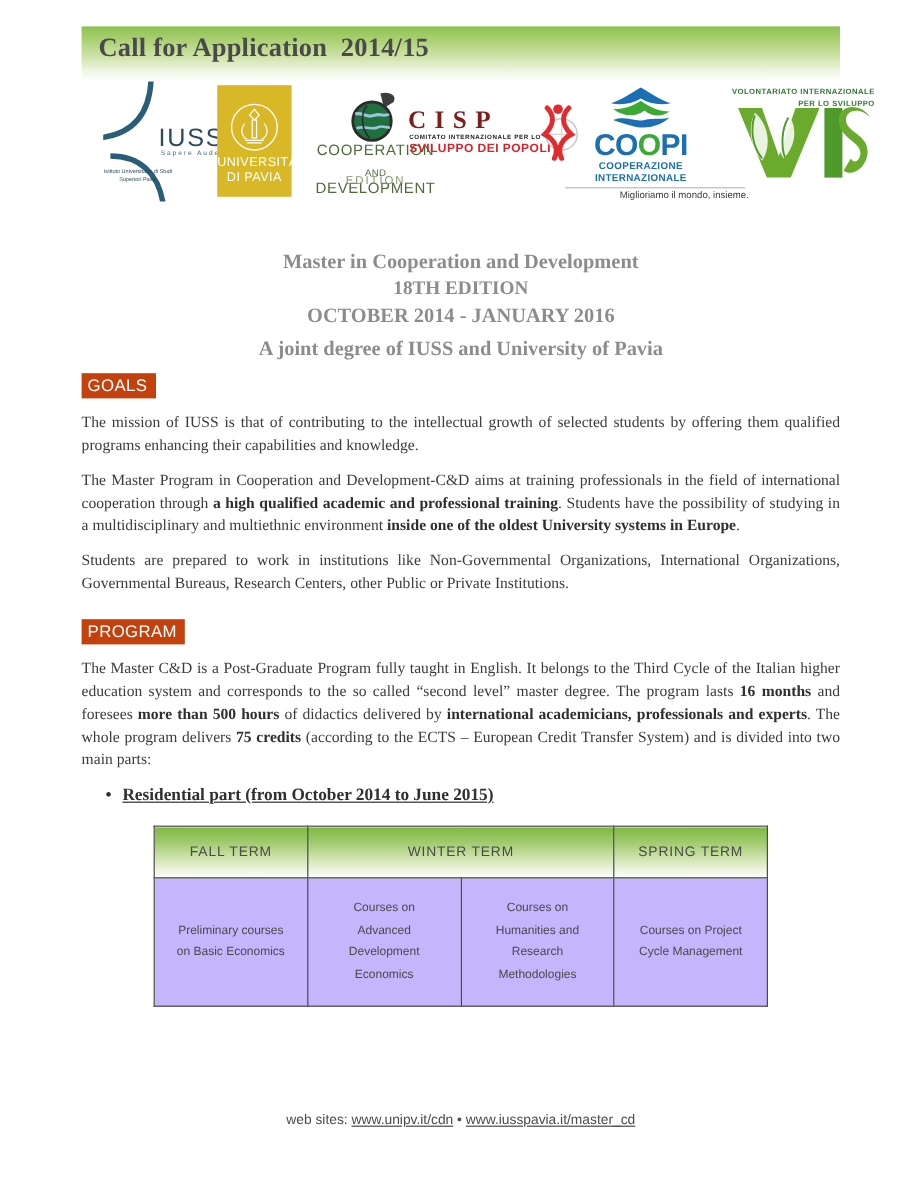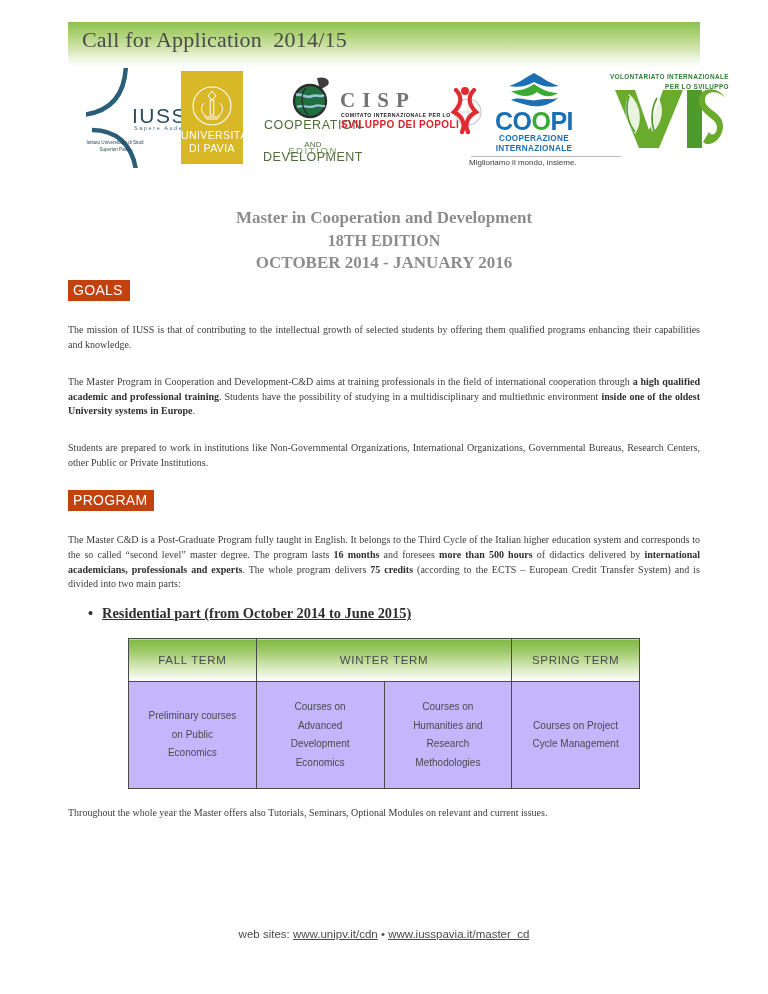--- a/index.html
+++ b/index.html
@@ -28,21 +28,21 @@
   .banner {
     position: relative;
     margin-top: 22px;
     height: 46px;
     background: linear-gradient(to bottom, #8cc152 0%, #a8cf6e 22%, #cfe3a8 55%, #eef5e2 80%, #ffffff 100%);
     display: flex;
     align-items: flex-start;
   }
   .banner-title {
     font-family: "Liberation Serif", "DejaVu Serif", serif;
-    font-weight: normal;
+    font-weight: bold;
     font-size: 22px;
     letter-spacing: 0.2px;
     color: #4a4a4a;
     padding: 5px 0 0 14px;
     white-space: pre;
   }
 
   
   .logos {
     position: relative;
@@ -123,21 +123,21 @@
   .cdn-l3 { top: 69px; font-size: 9.5px; letter-spacing: 1.6px; color: #7e9a66; }
 
   
   .logo-cisp { left: 272px; top: 18px; width: 140px; }
   .cisp-word {
     position: absolute; left: 0; top: 0;
     font-family: "Liberation Serif", "DejaVu Serif", serif;
     font-weight: bold;
     font-size: 21px;
     letter-spacing: 7px;
-    color: #737373;
+    color: #7f1d1d;
   }
   .cisp-s1 {
     position: absolute; left: 1px; top: 24px;
     font-family: "Liberation Sans", "DejaVu Sans", sans-serif;
     font-weight: bold;
     font-size: 5.2px;
     letter-spacing: 0.5px;
     color: #1c1c1c;
   }
   .cisp-s2 {
@@ -172,21 +172,21 @@
     line-height: 1.25;
     letter-spacing: 0.3px;
     color: #1a6fb5;
   }
   .coopi-rule {
     position: absolute; left: -12px; top: 84px;
     width: 150px; height: 1px; background: #bbb;
   }
   .coopi-tag {
     position: absolute; left: -14px; top: 86px;
-    width: 155px; text-align: left;
+    width: 155px; text-align: right;
     font-family: "Liberation Sans", "DejaVu Sans", sans-serif;
     font-size: 8px;
     color: #3a3a3a;
   }
 
   
   .logo-vis { left: 527px; top: 0px; width: 135px; }
   .vis-top {
     position: absolute; left: 12px; top: 2px; width: 122px;
     text-align: right;
@@ -220,22 +220,22 @@
     font-family: "Liberation Sans", "DejaVu Sans", sans-serif;
     font-size: 14px;
     letter-spacing: 0.3px;
     padding: 2px 7px 3px 5px;
     margin-top: 6px;
   }
   #program-tag { margin-top: 20px; }
 
   
   p.body {
-    margin: 22px 0 0 0;
-    font-size: 10px;
+    margin: 10px 0 0 0;
+    font-size: 13px;
     line-height: 1.47;
     text-align: justify;
     color: #3b3b3b;
   }
   p.body b { font-weight: bold; color: #2f2f2f; }
 
   ul.bullets {
     margin: 11px 0 0 0;
     padding-left: 34px;
     list-style: none;
@@ -402,20 +402,21 @@
       </svg>
     </div>
 
   </div>
 
   
   <div class="titleblock">
     <div class="t1">Master in Cooperation and Development</div>
     <div class="t2">18TH EDITION</div>
     <div class="t3">OCTOBER 2014 - JANUARY 2016</div>
+    <div class="t4">A joint degree of IUSS and University of Pavia</div>
   </div>
 
   
   <div class="section-tag">GOALS</div>
 
   <p class="body"><span>The mission of IUSS is that of contributing to the intellectual growth of selected students by offering them qualified programs enhancing their capabilities and knowledge.</span></p>
 
   <p class="body"><span>The Master Program in Cooperation and Development-C&amp;D aims at training professionals in the field of international cooperation through </span><b>a high qualified academic and professional training</b><span>. Students have the possibility of studying in a multidisciplinary and multiethnic environment </span><b>inside one of the oldest University systems in Europe</b><span>.</span></p>
 
   <p class="body"><span>Students are prepared to work in institutions like Non-Governmental Organizations, International Organizations, Governmental Bureaus, Research Centers, other Public or Private Institutions.</span></p>
@@ -433,28 +434,27 @@
   <table class="term-table">
     <thead>
       <tr>
         <th>FALL TERM</th>
         <th colspan="2">WINTER TERM</th>
         <th>SPRING TERM</th>
       </tr>
     </thead>
     <tbody>
       <tr>
-        <td>Preliminary courses on Public Economics</td>
+        <td>Preliminary courses on Basic Economics</td>
         <td>Courses on Advanced Development Economics</td>
         <td>Courses on Humanities and Research Methodologies</td>
         <td>Courses on Project Cycle Management</td>
       </tr>
     </tbody>
   </table>
 
-  <p class="body after-table"><span>Throughout the whole year the Master offers also Tutorials, Seminars, Optional Modules on relevant and current issues.</span></p>
 
   
   <div class="footer">
     <span>web sites: </span><a href="#">www.unipv.it/cdn</a><span class="sep"> • </span><a href="#">www.iusspavia.it/master_cd</a>
   </div>
 
 </div>
 
 </body></html>

